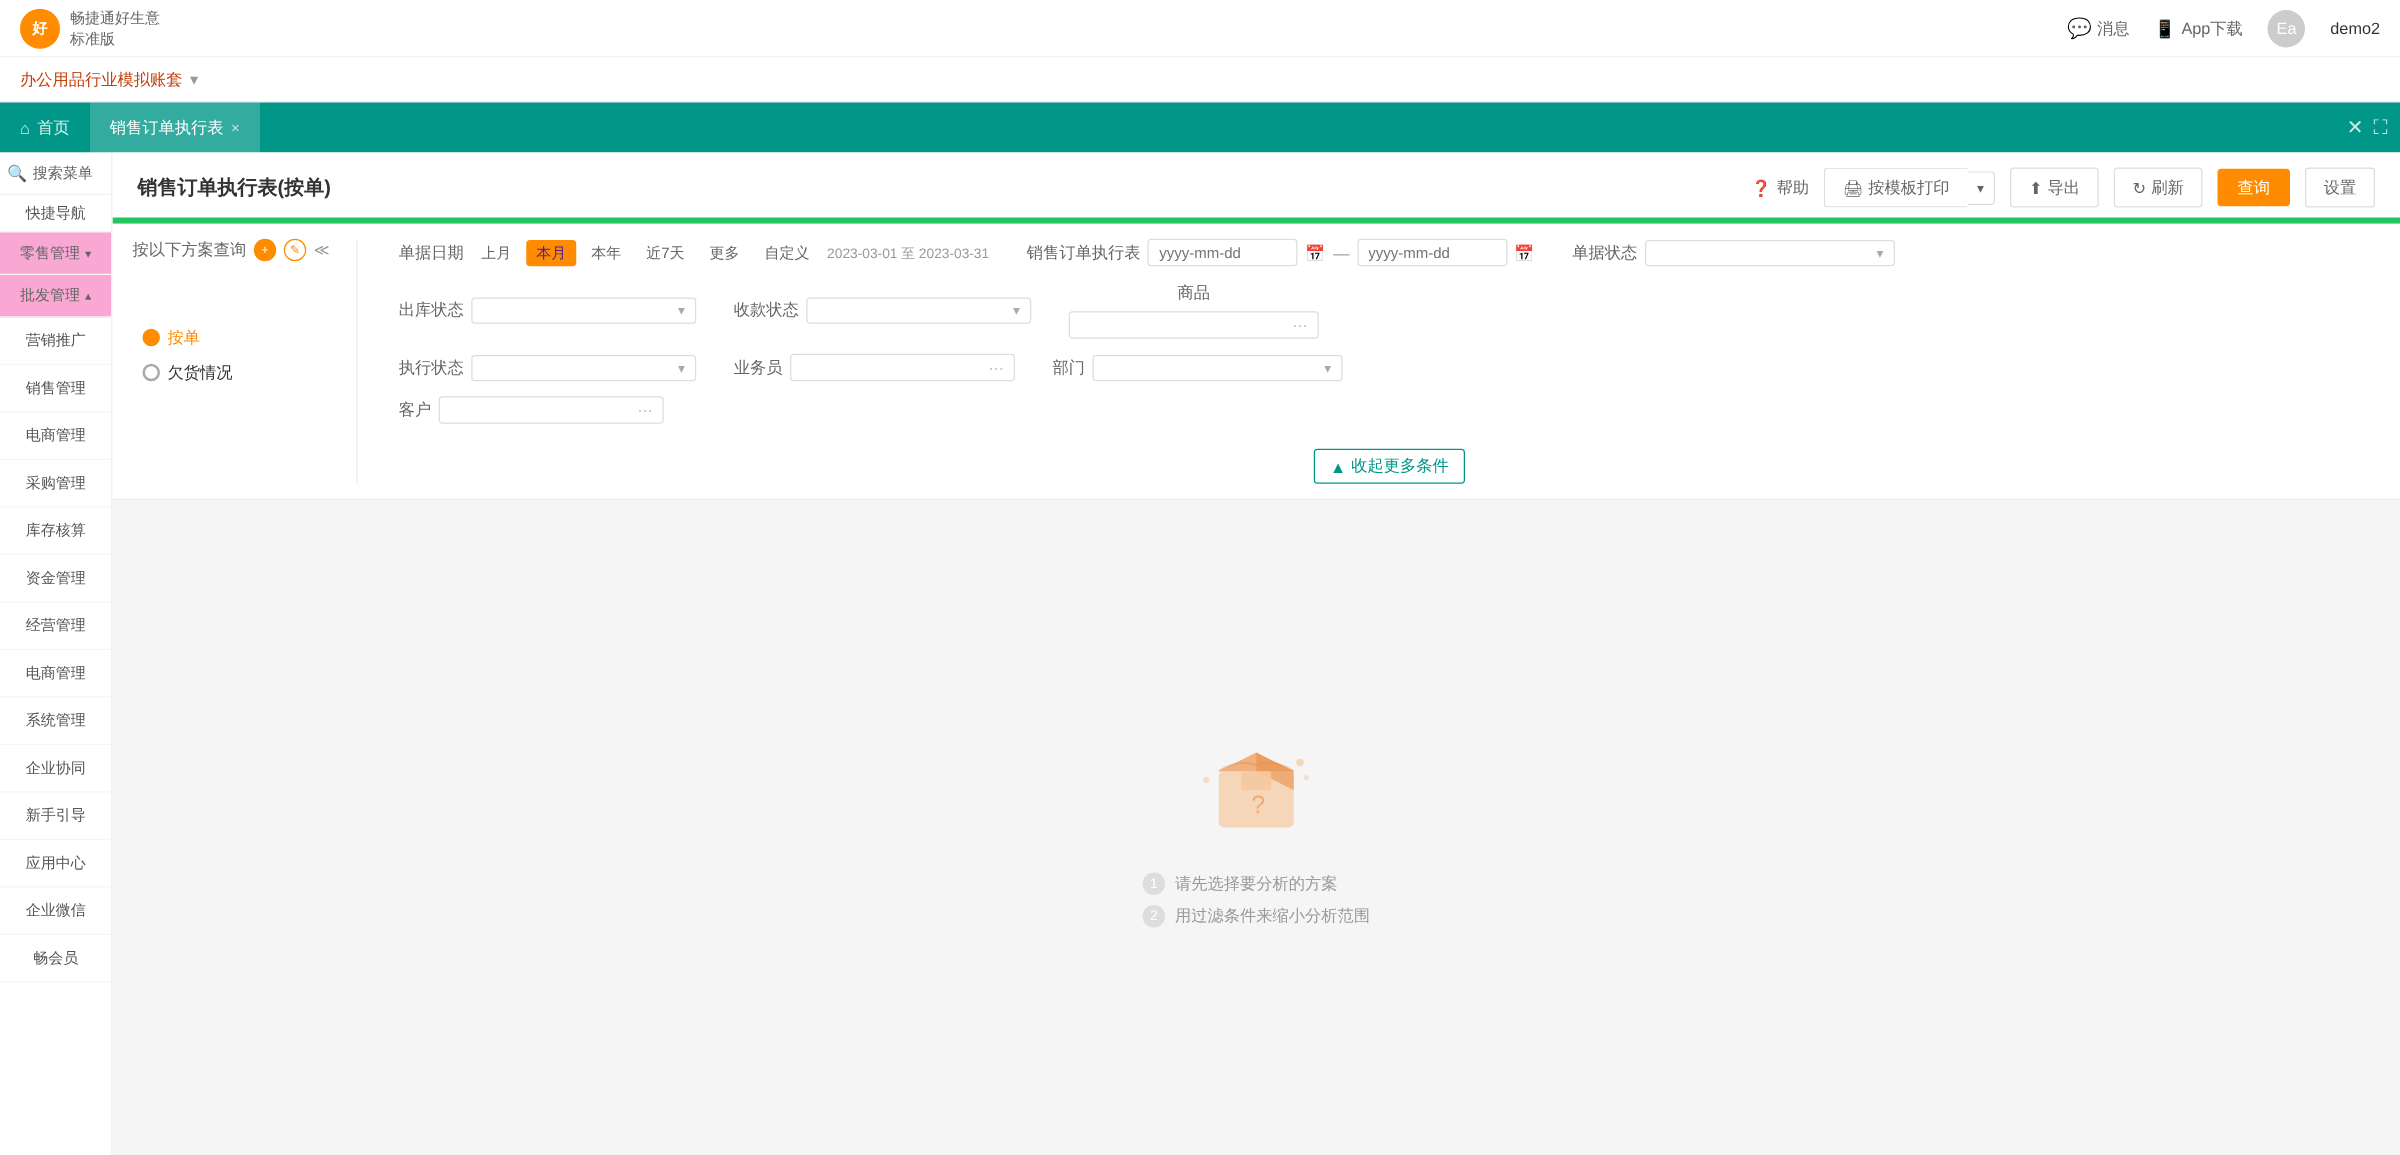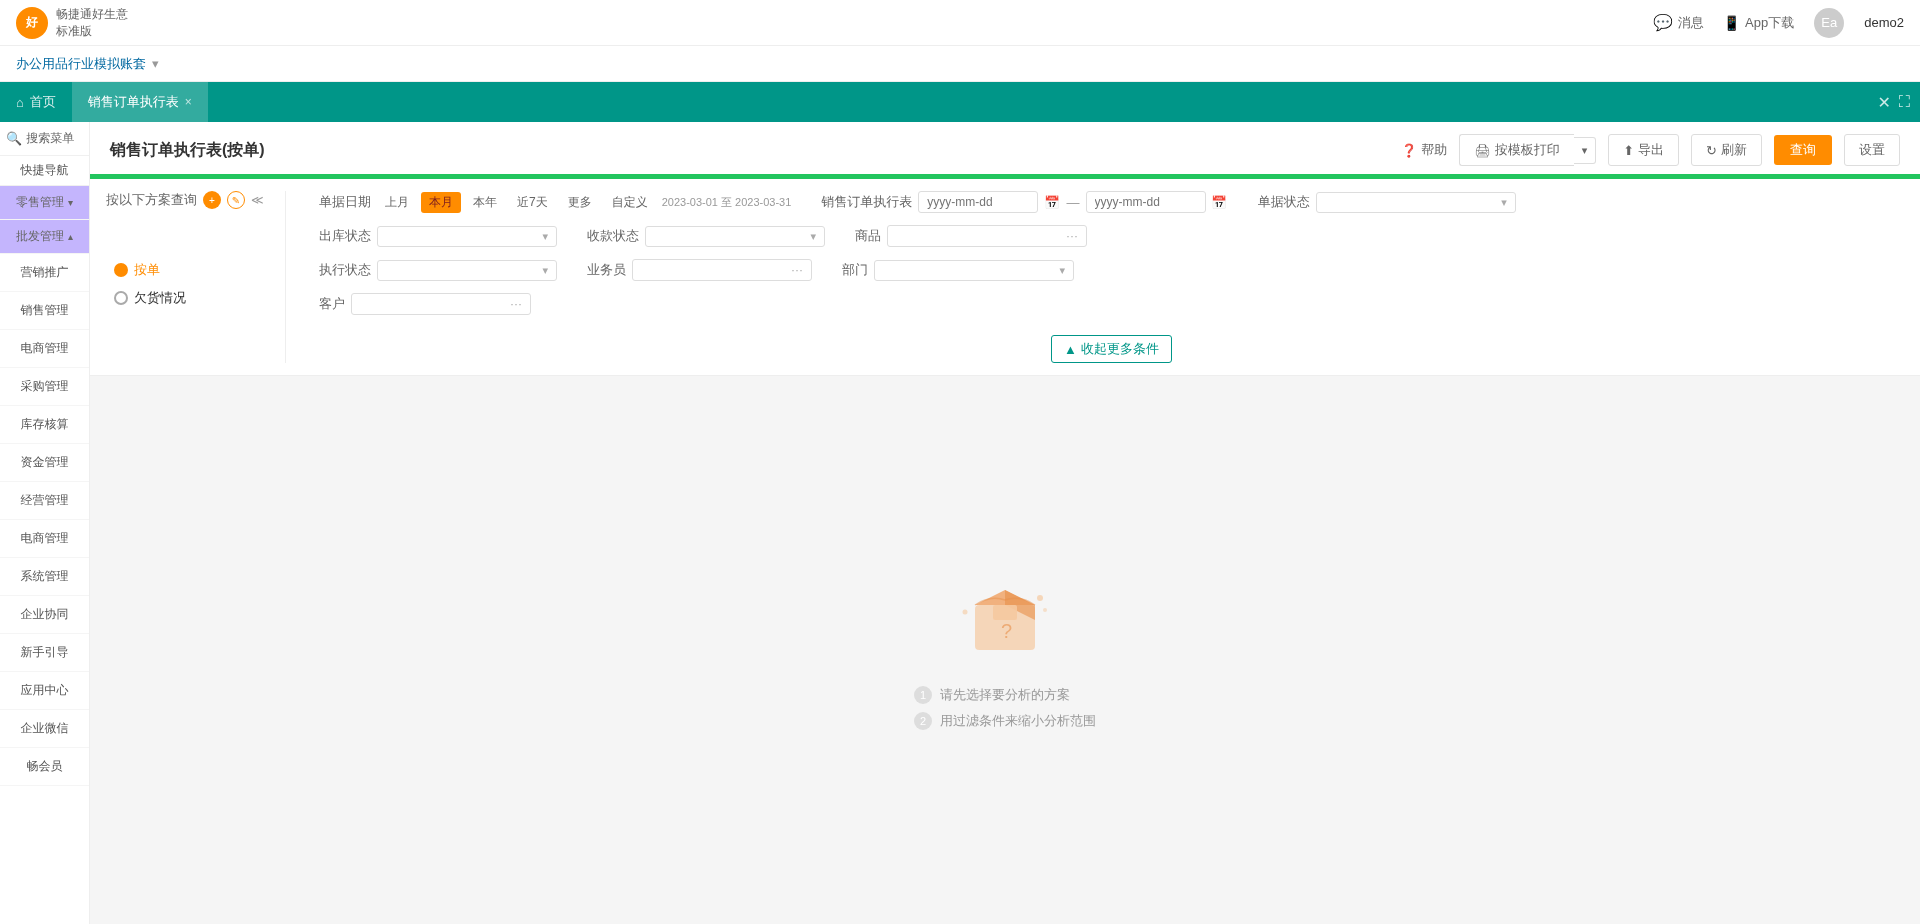--- a/index.html
+++ b/index.html
@@ -60,21 +60,21 @@
     }
     .dropdown-row {
       height: 36px;
       background: #fff;
       display: flex;
       align-items: center;
       padding: 0 16px;
       border-bottom: 1px solid #eee;
     }
     .dropdown-label {
-      color: #0369a1;
+      color: #c2410c;
       font-size: 13px;
     }
     .dropdown-arrow {
       margin-left: 6px;
       color: #999;
     }
 
     
     .tab-bar {
       height: 40px;
@@ -136,21 +136,21 @@
       flex-direction: column;
       align-items: center;
       padding: 10px 4px;
       cursor: pointer;
       color: #555;
       font-size: 12px;
       gap: 2px;
       border-bottom: 1px solid #f5f5f5;
     }
     .sidebar-item.section-header {
-      background: #c4b5fd;
+      background: #f9a8d4;
       font-size: 12px;
       color: #666;
       flex-direction: row;
       justify-content: center;
       gap: 4px;
       padding: 8px 4px;
     }
     .sidebar-item.section-header .expand-icon { font-size: 10px; }
     .sidebar-search {
       padding: 8px 6px;
@@ -318,21 +318,21 @@
     }
     .date-tab {
       padding: 2px 8px;
       border-radius: 3px;
       cursor: pointer;
       font-size: 12px;
       color: #666;
     }
     .date-tab.active {
       background: #ff8c00;
-      color: #7f1d1d;
+      color: #4c1d95;
     }
     .date-range {
       font-size: 11px;
       color: #999;
     }
     .date-input {
       padding: 3px 8px;
       border: 1px solid #ddd;
       border-radius: 3px;
       font-size: 12px;
@@ -637,21 +637,21 @@
               <span class="select-arrow">▾</span>
             </div>
           </div>
           <div class="filter-group" style="margin-left:20px;">
             <span class="filter-label">收款状态</span>
             <div class="select-field">
               <span class="select-placeholder"></span>
               <span class="select-arrow">▾</span>
             </div>
           </div>
-          <div class="filter-group" style="margin-left:20px;">
+          <div class="filter-group" style="margin-left:20px;flex-direction:column;">
             <span class="filter-label">商品</span>
             <div class="select-field" style="min-width:200px;">
               <span class="select-placeholder"></span>
               <span class="select-dots">···</span>
             </div>
           </div>
         </div>
 
         <div class="filter-row">
           <div class="filter-group">

